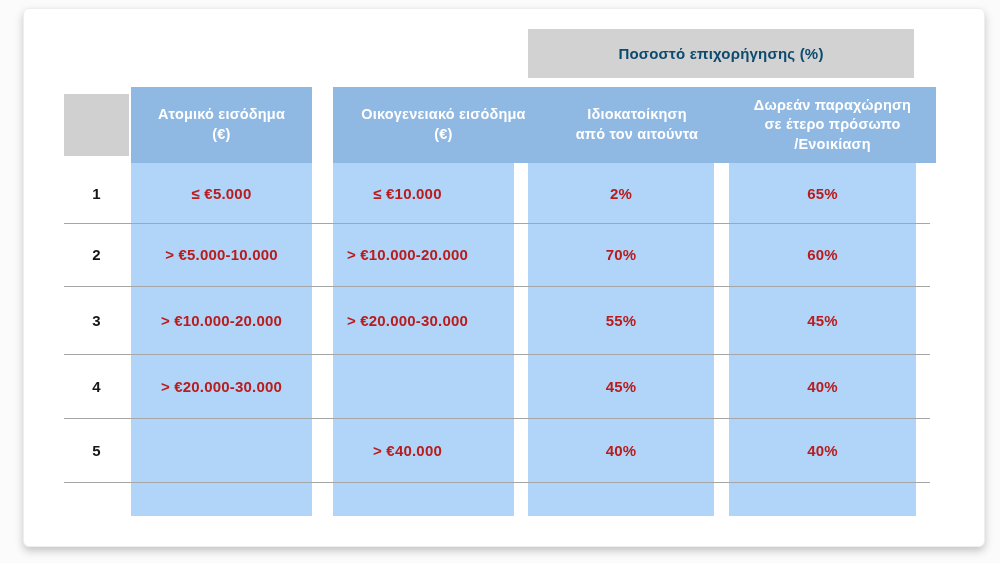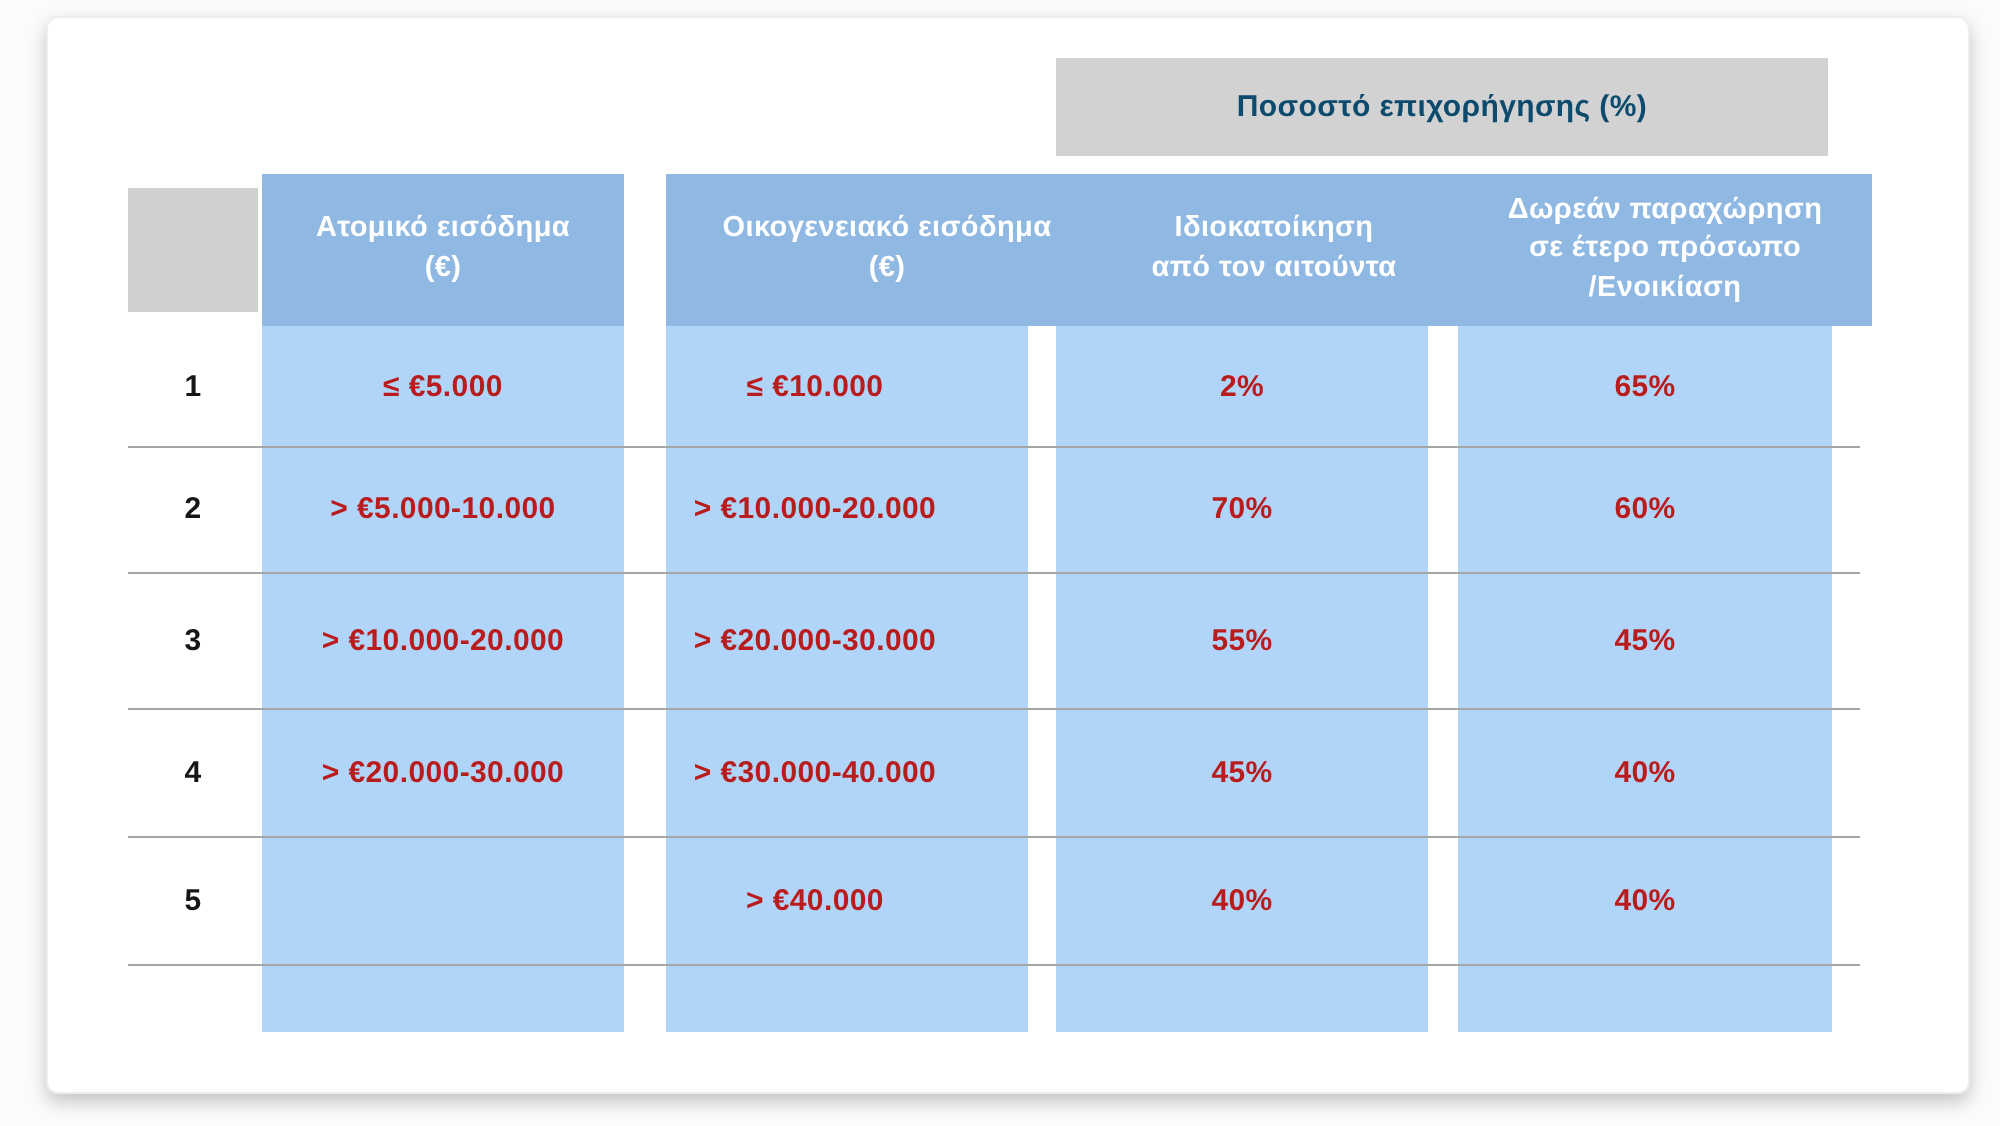--- a/index.html
+++ b/index.html
@@ -113,21 +113,20 @@
     <div class="row r3">
       <div class="cell num">3</div>
       <div class="cell c1">&gt; €10.000-20.000</div>
       <div class="cell c2">&gt; €20.000-30.000</div>
       <div class="cell c3">55%</div>
       <div class="cell c4">45%</div>
     </div>
     <div class="row r4">
       <div class="cell num">4</div>
       <div class="cell c1">&gt; €20.000-30.000</div>
-      <div class="cell c2">&gt; €30.000-40.000</div>
       <div class="cell c3">45%</div>
       <div class="cell c4">40%</div>
     </div>
     <div class="row r5">
       <div class="cell num">5</div>
       <div class="cell c2">&gt; €40.000</div>
       <div class="cell c3">40%</div>
       <div class="cell c4">40%</div>
     </div>
 

